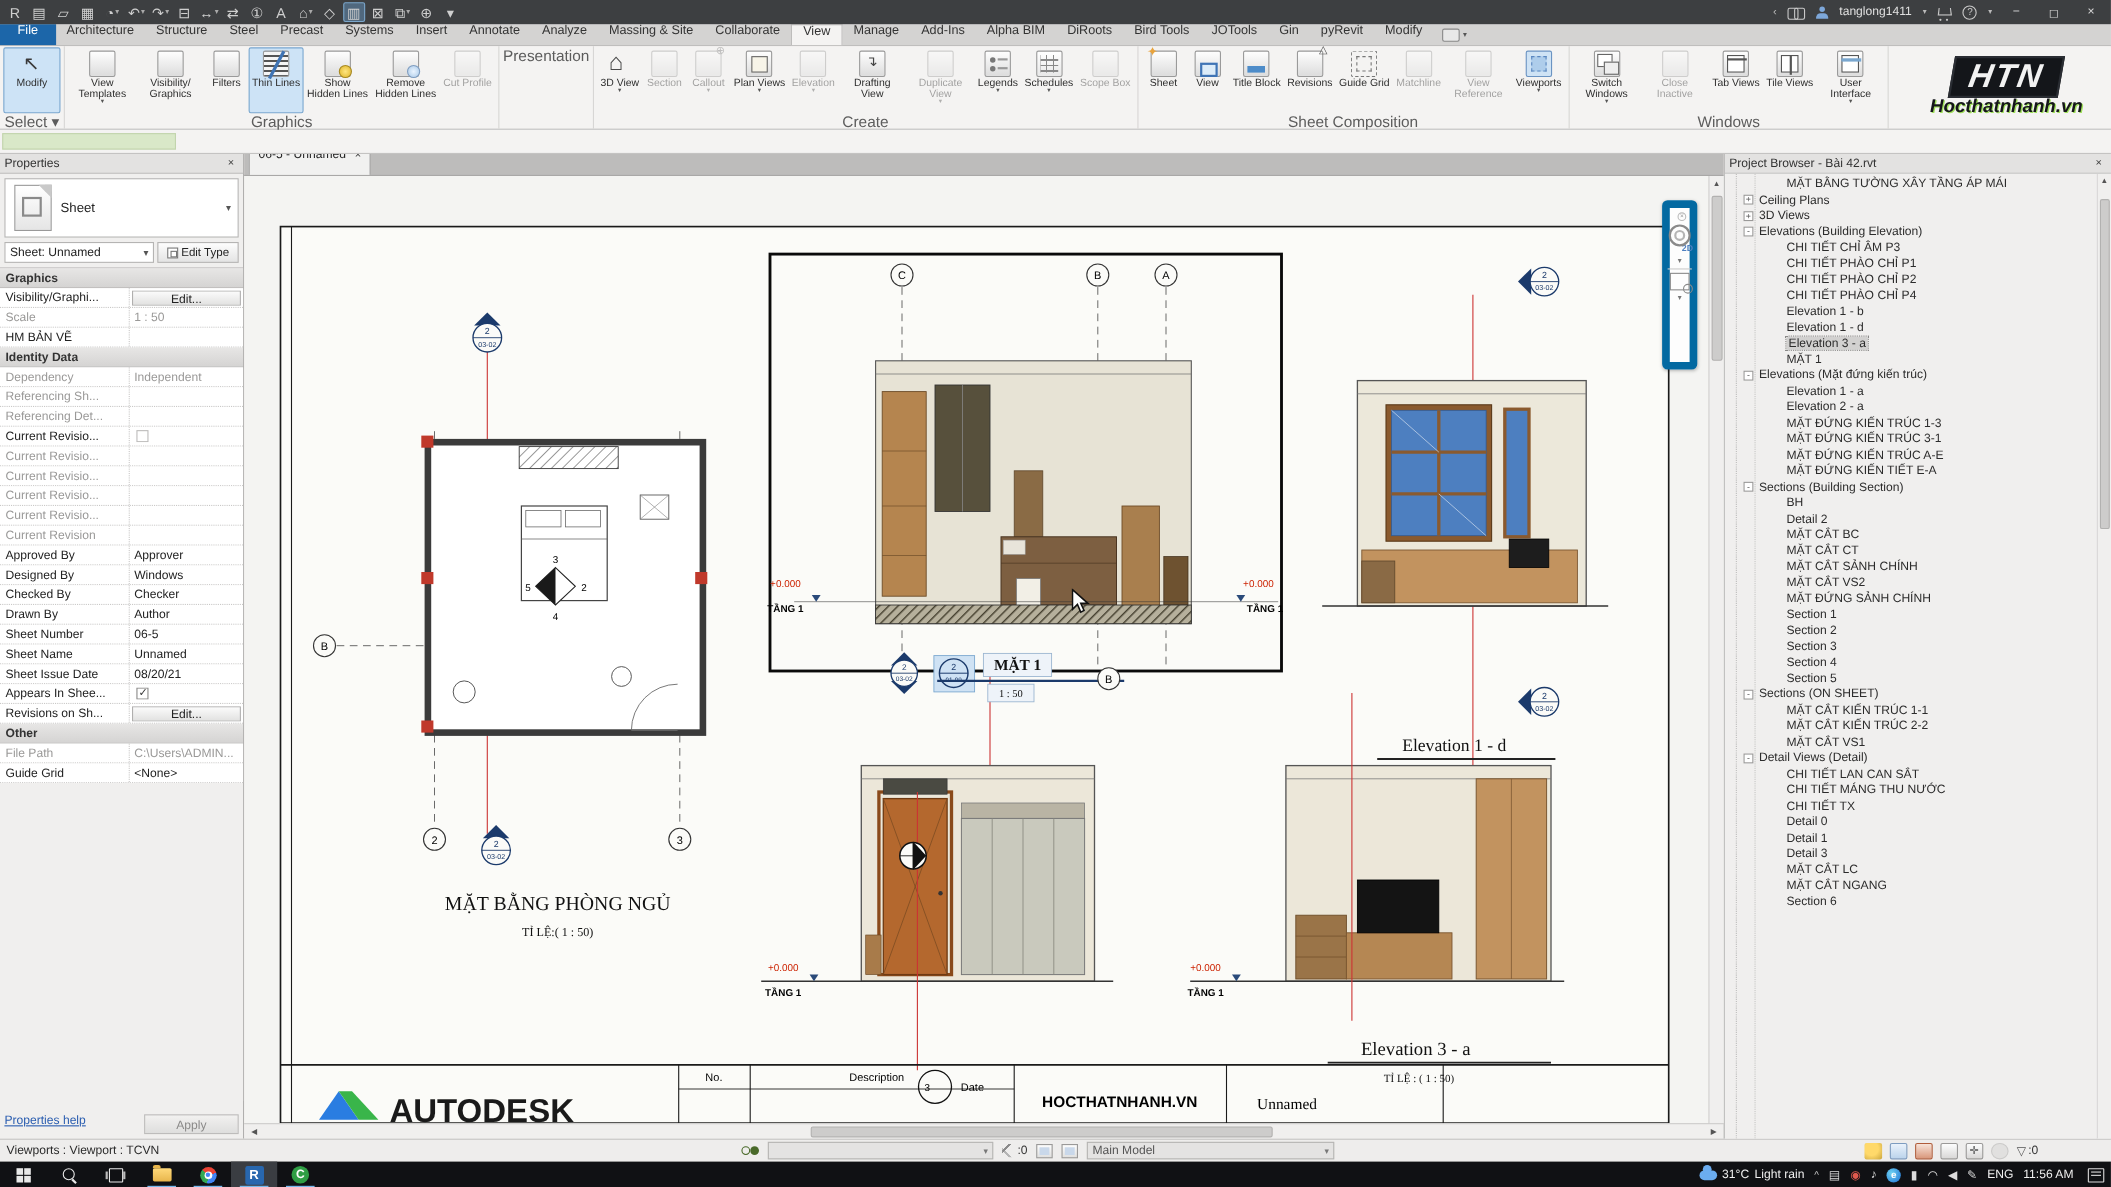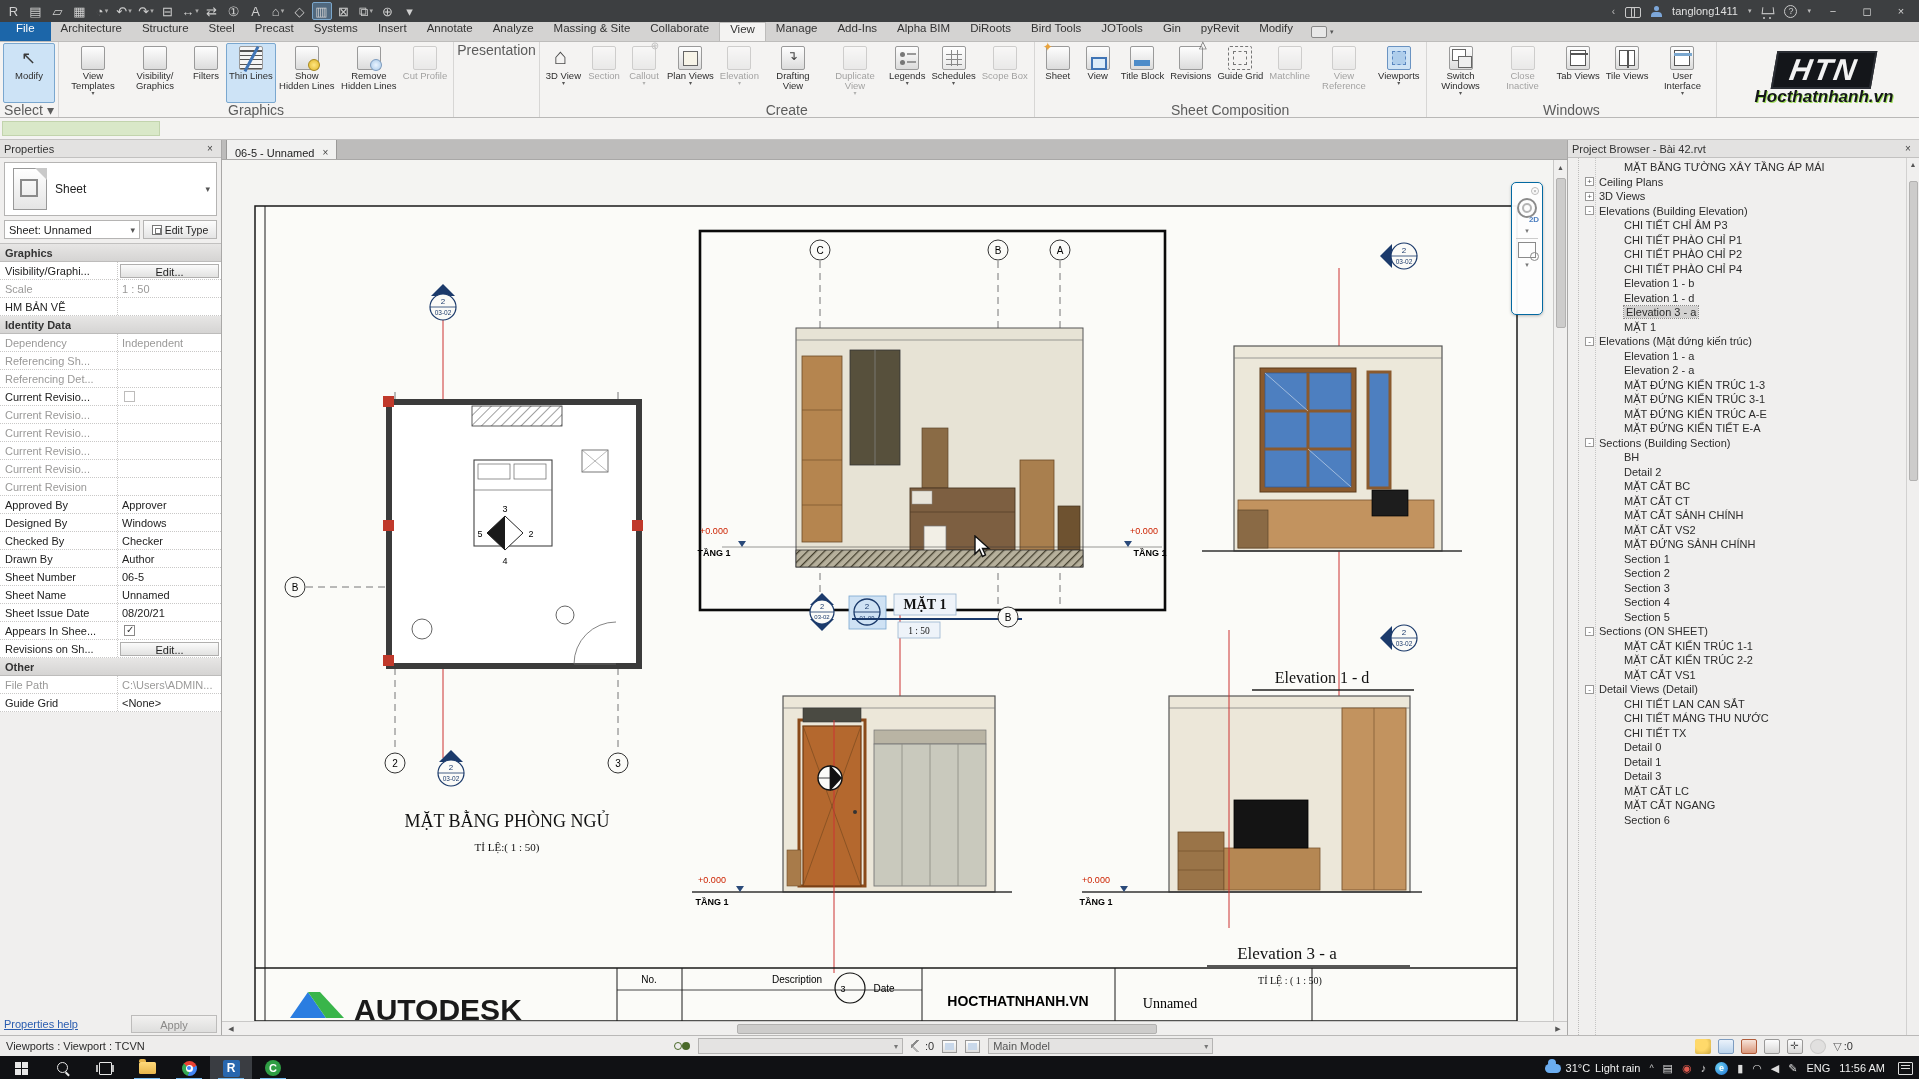--- a/index.html
+++ b/index.html
@@ -123,40 +123,40 @@
   .prow.group .plabel { width:auto; border:none; font-weight:bold; color:#333; }
   .prow.group .chev { margin-left:auto; margin-right:6px; color:#555; font-size:9px; }
   .prow.gray .plabel, .prow.gray .pval { color:#9a9998; }
   .prow.button .pval { padding:0 2px; }
   .prow.button .pval span { flex:1; text-align:center; border:1px solid #b0afae; background:linear-gradient(#fbfbfb,#e2e2e1); height:14px; line-height:14px; }
   .cbx { display:none; width:11px; height:11px; border:1px solid #8a8988; background:#fff; margin-left:2px; position:relative; }
   .prow.cbxgray .cbx { display:inline-block; border-color:#bdbcbb; }
   .prow.cbxchk .cbx { display:inline-block; }
   .prow.cbxchk .cbx:before { content:"✓"; position:absolute; left:1px; top:-2px; font-size:10px; color:#333; }
   .props-fill { flex:1; background:#f0efee; }
-  .props-foot { height:22px; display:flex; align-items:center; padding:0 4px;margin-top:12px; }
+  .props-foot { height:22px; display:flex; align-items:flex-start; padding:0 4px;margin-top:12px; }
   .props-foot .phelp { color:#2a5db0; text-decoration:underline; }
   .props-foot .apply { margin-left:auto; width:86px; height:18px; text-align:center; line-height:18px; color:#8a8988; background:linear-gradient(#f2f1f0,#dededd); border:1px solid #bdbcbb; }
 
   
   .center { flex:1; display:flex; flex-direction:column; min-width:0; }
   .viewtabs { height:20px; background:#bdbcbb; display:flex; align-items:flex-end; border-bottom:1px solid #a9a8a7; }
-  .viewtab { height:19px; background:#f1f1f0; border:1px solid #9a9998; border-bottom:none; display:flex; align-items:flex-start; padding:12px 8px; gap:8px; margin-left:4px; font-size:11px; }
+  .viewtab { height:19px; background:#f1f1f0; border:1px solid #9a9998; border-bottom:none; display:flex; align-items:flex-end; padding:12px 8px; gap:8px; margin-left:4px; font-size:11px; }
   .viewtab .x { color:#444; font-size:10px; }
   .canvas-wrap { position:relative; flex:1; display:flex; min-height:0; }
   .canvas { position:relative; flex:1; background:#f4f4f2; overflow:hidden; }
   .canvas svg { display:block; }
   .vscroll { width:14px; background:#f0efee; border-left:1px solid #c9c8c7; display:flex; flex-direction:column; align-items:center; }
   .vscroll .arr { height:14px; font-size:7px; color:#555; display:flex; align-items:center; }
   .vscroll .thumb { width:10px; height:150px; background:#cdcccb; border:1px solid #b2b1b0; border-radius:2px; margin-top:4px; }
   .hscroll { height:14px; background:#f0efee; border-top:1px solid #c9c8c7; display:flex; align-items:center; padding:0 2px; }
   .hscroll .arr { width:14px; font-size:7px; color:#555; text-align:center; }
   .hscroll .track { flex:1; position:relative; height:10px; }
   .hscroll .thumb { position:absolute; left:38%; width:32%; top:0; height:10px; background:#cdcccb; border:1px solid #b2b1b0; border-radius:2px; }
-  .navpal { position:absolute; right:10px; top:22px; width:32px; height:133px; background:rgba(253,253,253,.95); border:1px solid #0369a1; border-radius:5px; box-shadow:0 1px 3px rgba(0,0,0,.25); display:flex; flex-direction:column; align-items:center; padding-top:4px; gap:3px; z-index:4; }
+  .navpal { position:absolute; right:10px; top:22px; width:32px; height:154px; background:rgba(253,253,253,.95); border:7px solid #0369a1; border-radius:5px; box-shadow:0 1px 3px rgba(0,0,0,.25); display:flex; flex-direction:column; align-items:center; padding-top:4px; gap:3px; z-index:4; }
   .navpal .closec { align-self:flex-end; margin-right:3px; width:8px; height:8px; border-radius:50%; border:1px solid #bbb; color:#999; font-size:6px; line-height:7px; text-align:center; }
   .wheel { width:20px; height:20px; border-radius:50%; border:2px solid #8a8a8a; position:relative; }
   .wheel:before { content:""; position:absolute; inset:3px; border-radius:50%; border:2px solid #b5b5b5; }
   .nav2d { font-size:8px; color:#4d7fc0; font-weight:bold; margin-top:-6px; margin-left:14px; }
   .navpal .mini-ar { font-size:7px; color:#777; }
   .navpal hr { width:22px; border:none; border-top:1px solid #ccc; }
   .magbox { width:18px; height:16px; border:1.5px solid #8a8a8a; position:relative; }
   .magbox:after { content:""; position:absolute; right:-4px; bottom:-4px; width:7px; height:7px; border:1.5px solid #8a8a8a; border-radius:50%; }
   .cursor { position:absolute; z-index:6; }
 

